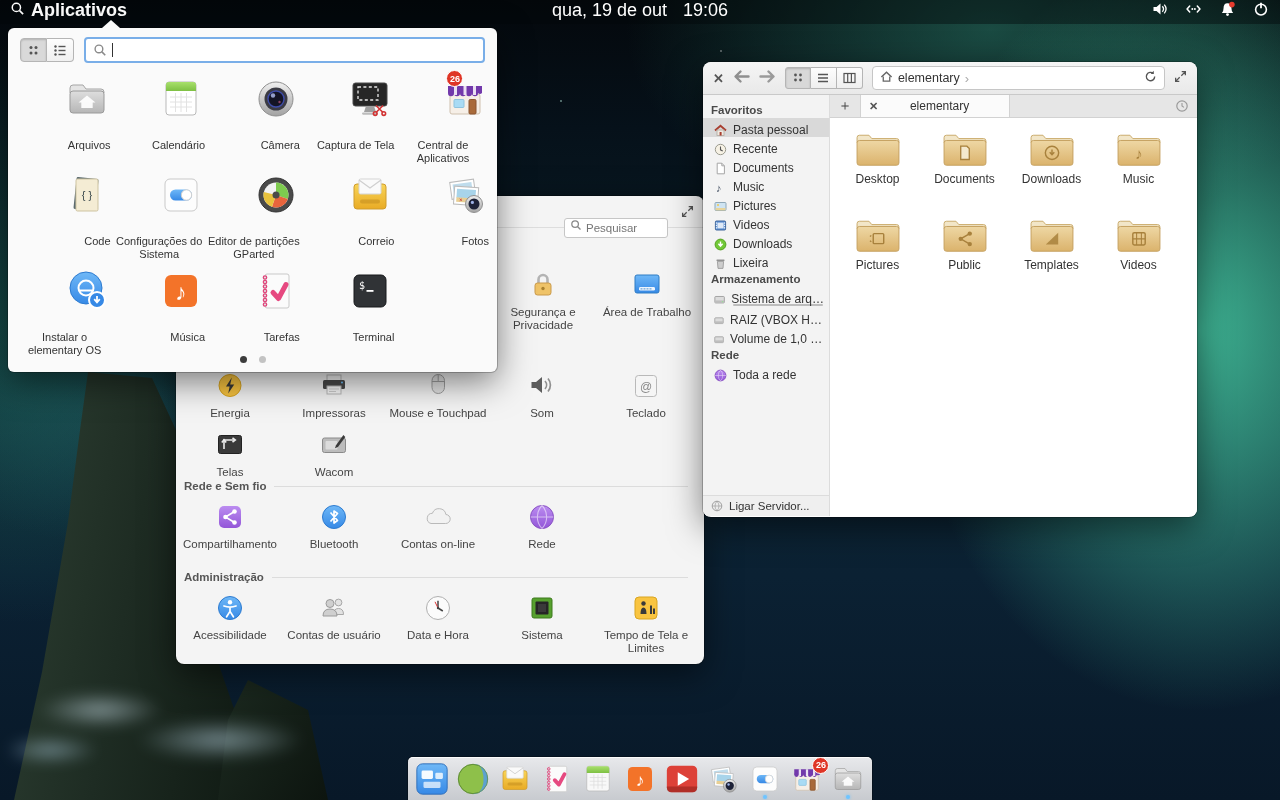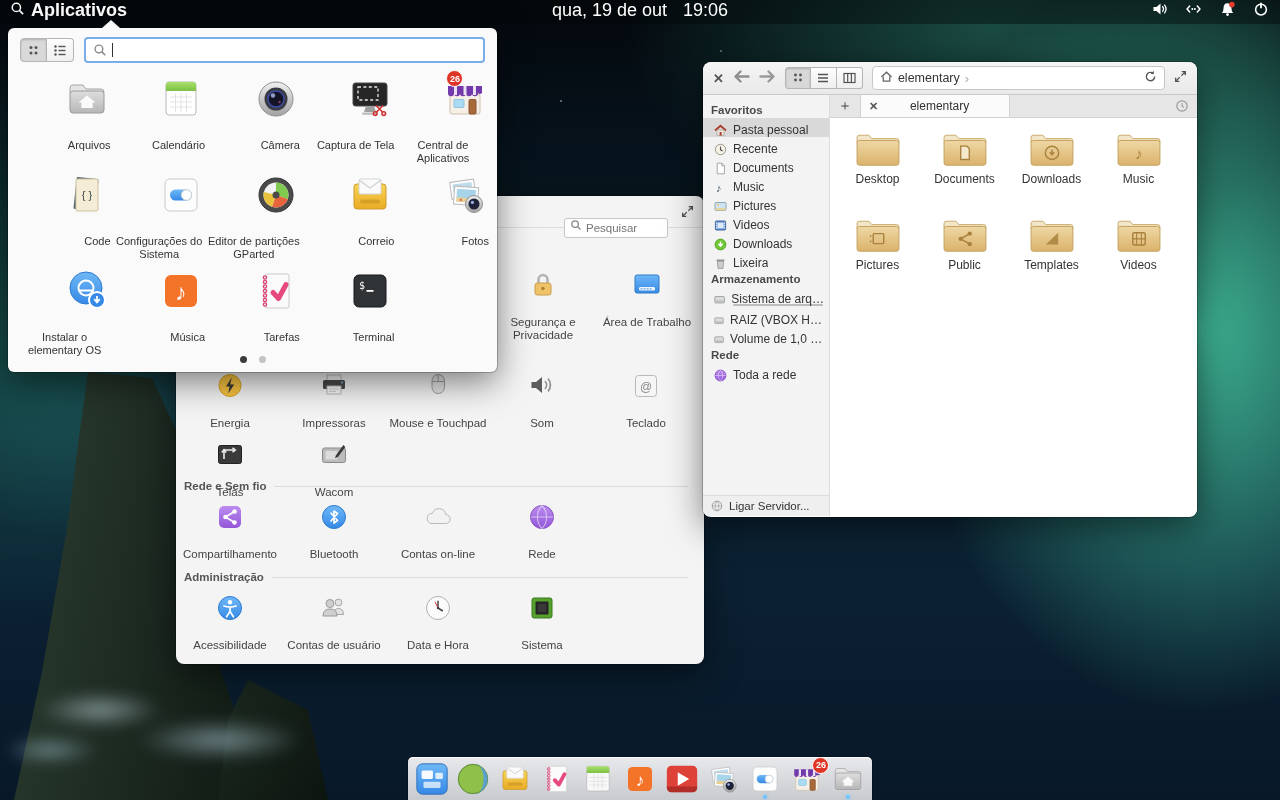--- a/index.html
+++ b/index.html
@@ -78,21 +78,21 @@
   #settings { left:176px; top:196px; width:528px; height:468px; background:#f4f4f4; z-index:10; }
   #settings .head { height:32px; border-bottom:1px solid #ddd; position:relative; }
   #settings .searchbox { position:absolute; right:36px; top:6px; width:104px; height:20px; background:#fff;
     border:1px solid #c6c6c6; border-radius:3px; display:flex; gap:4px; padding:0 5px;margin-top:16px; }
   #settings .searchbox input { border:none; outline:none; width:70px; font-size:11.5px; font-family:inherit; color:#555; background:transparent; }
   .maxi { position:absolute; right:10px; top:8px; }
   .s-section { position:absolute; left:2px; width:524px; }
   .s-head { display:flex; align-items:center; gap:8px; padding:0 14px 0 6px; font-size:11.5px; font-weight:bold; color:#555; }
   .s-head .line { flex:1; height:1px; background:#dcdcdc; }
   .s-tiles { display:flex; flex-wrap:wrap; }
-  .s-tile { width:104px; display:flex; flex-direction:column; align-items:center; gap:12px; margin-top:10px; }
+  .s-tile { width:104px; display:flex; flex-direction:column; align-items:center; gap:2px; margin-top:10px; }
   .s-tile .lbl { font-size:11.5px; color:#444; text-align:center; line-height:1.15; }
 
   
   #files { left:703px; top:62px; width:494px; height:455px; background:#fff; z-index:20; overflow:hidden; }
   #files .toolbar { height:33px; background:linear-gradient(#f5f5f5,#e9e9e9); border-bottom:1px solid #c9c9c9;
     display:flex; align-items:center; gap:9px; padding:0 10px; border-radius:8px 8px 0 0; }
   .closex { font-size:13px; color:#555; font-weight:bold; line-height:1; }
   .vbtn { width:26px; height:22px; border:1px solid #b5b5b5; background:linear-gradient(#fdfdfd,#efefef);
     display:flex; align-items:center; justify-content:center; }
   .vbtn.first { border-radius:3px 0 0 3px; } .vbtn.mid { border-left:none; } .vbtn.last { border-radius:0 3px 3px 0; border-left:none; }
@@ -390,20 +390,29 @@
               </svg></span>
           <span class="lbl">Data e Hora</span>
         </div>
         <div class="s-tile">
           <span><svg width="30" height="30" viewBox="0 0 30 30">
                 <rect x="5" y="5" width="20" height="20" rx="2" fill="#56a02e" stroke="#3c7a1c"></rect>
                 <rect x="8.5" y="8.5" width="13" height="13" rx="1" fill="#262626"></rect>
                 <rect x="11" y="11" width="8" height="8" fill="#3a3a3a"></rect>
               </svg></span>
           <span class="lbl">Sistema</span>
+        </div>
+        <div class="s-tile">
+          <span><svg width="30" height="30" viewBox="0 0 30 30">
+                <rect x="4" y="4" width="22" height="22" rx="4" fill="#f9c440" stroke="#d9a520"></rect>
+                <circle cx="12.5" cy="10.5" r="2.2" fill="#3a3a3a"></circle>
+                <path d="M9.5 21 q0-6.5 3-6.5 q3 0 3 6.5z" fill="#3a3a3a"></path>
+                <path d="M20 12.5 v8.5 M23 15.5 v5.5" stroke="#3a3a3a" stroke-width="2"></path>
+              </svg></span>
+          <span class="lbl">Tempo de Tela e Limites</span>
         </div>
       </div>
     </div>
   </div>
 
   <div id="files" class="win">
     <div class="toolbar">
       <span class="closex">✕</span>
       <span><svg width="17" height="15" viewBox="0 0 17 15">
             <path d="M15.5 7.5 H3 M7.5 2.5 L2.5 7.5 l5 5" stroke="#8f8f8f" stroke-width="2.4" fill="none" stroke-linecap="round" stroke-linejoin="round"></path>

